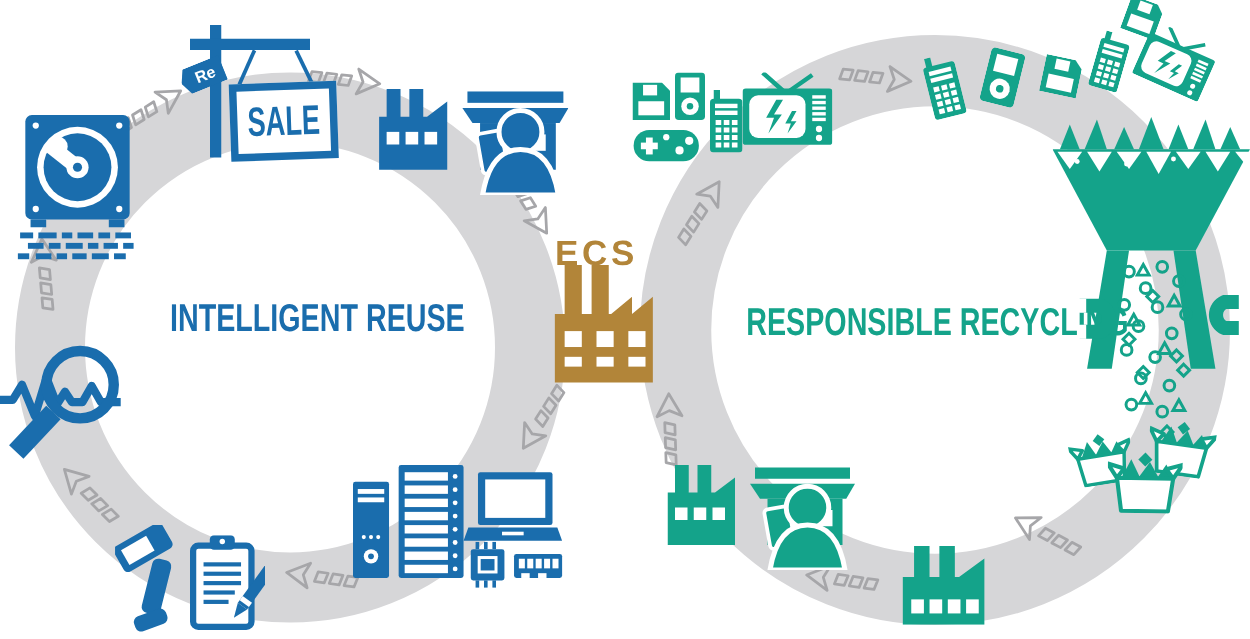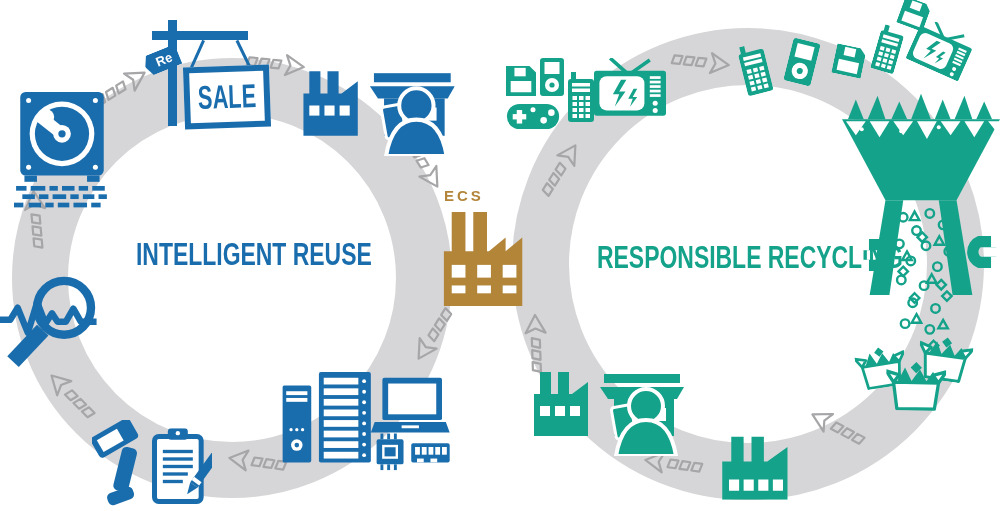--- a/index.html
+++ b/index.html
@@ -11,21 +11,21 @@
   .arrow{position:absolute;width:64px;height:28px;color:#A6A6A9;}
   .arrow svg{display:block;width:100%;height:100%;}
   .icon{position:absolute;}
   .icon svg{display:block;width:100%;height:100%;}
   .blue{color:#1A6DAD;} .teal{color:#14A38A;} .gold{color:#B28539;}
   .headline{position:absolute;font-weight:700;font-size:31px;white-space:nowrap;
             letter-spacing:0px;transform:scaleX(.74);transform-origin:left top;}
   #headline-left{left:136px;top:237px;color:#1A6DAD;}
   #headline-right{left:597px;top:240px;color:#14A38A;}
   #ecs-label{position:absolute;left:444px;top:187px;color:#B28539;font-weight:700;
-             font-size:15px;letter-spacing:3px;}
+             font-size:28px;letter-spacing:3px;}
   
   #resale{position:absolute;left:150px;top:12px;width:150px;height:116px;}
   #resale .post{position:absolute;left:18px;top:8px;width:9px;height:106px;background:#1A6DAD;}
   #resale .crossbar{position:absolute;left:2px;top:19px;width:96px;height:9px;background:#1A6DAD;}
   #resale .hang{position:absolute;width:3px;height:30px;background:#1A6DAD;}
   #resale .hang-l{left:46px;top:27px;transform:rotate(24deg);}
   #resale .hang-r{left:92px;top:27px;transform:rotate(-26deg);}
   #resale .board{position:absolute;left:34px;top:54px;width:74px;height:50px;background:#fff;
                  border:6px solid #1A6DAD;display:flex;align-items:center;justify-content:center;
                  color:#1A6DAD;font-weight:700;font-size:33px;transform:rotate(-2deg) ;

